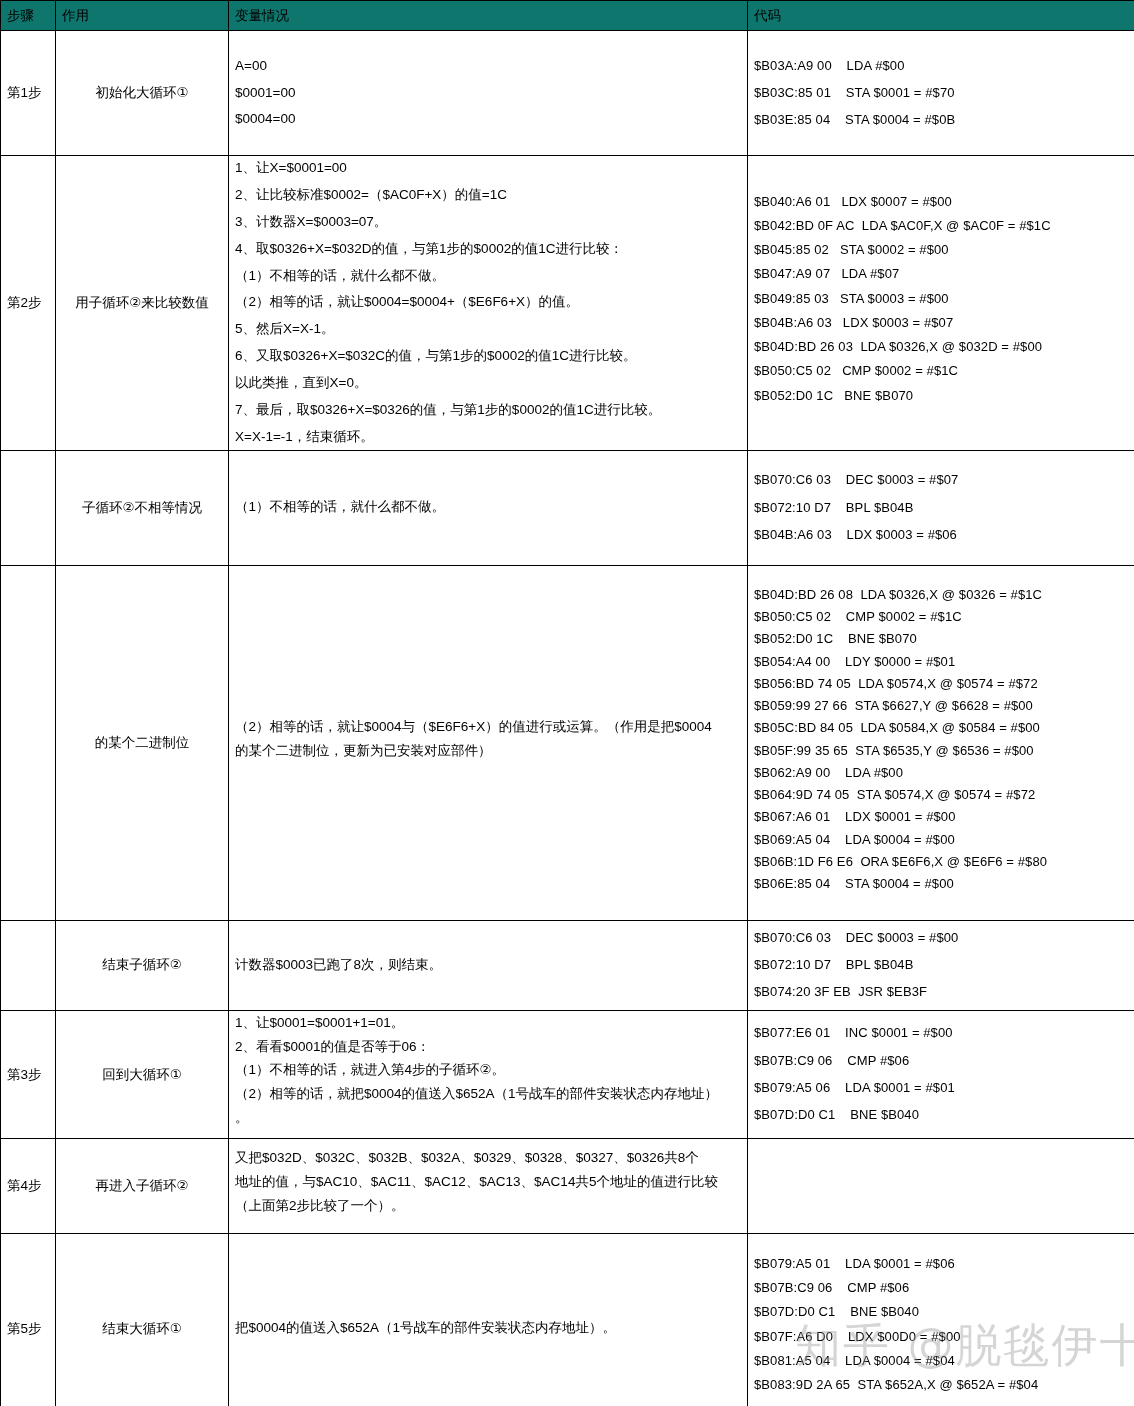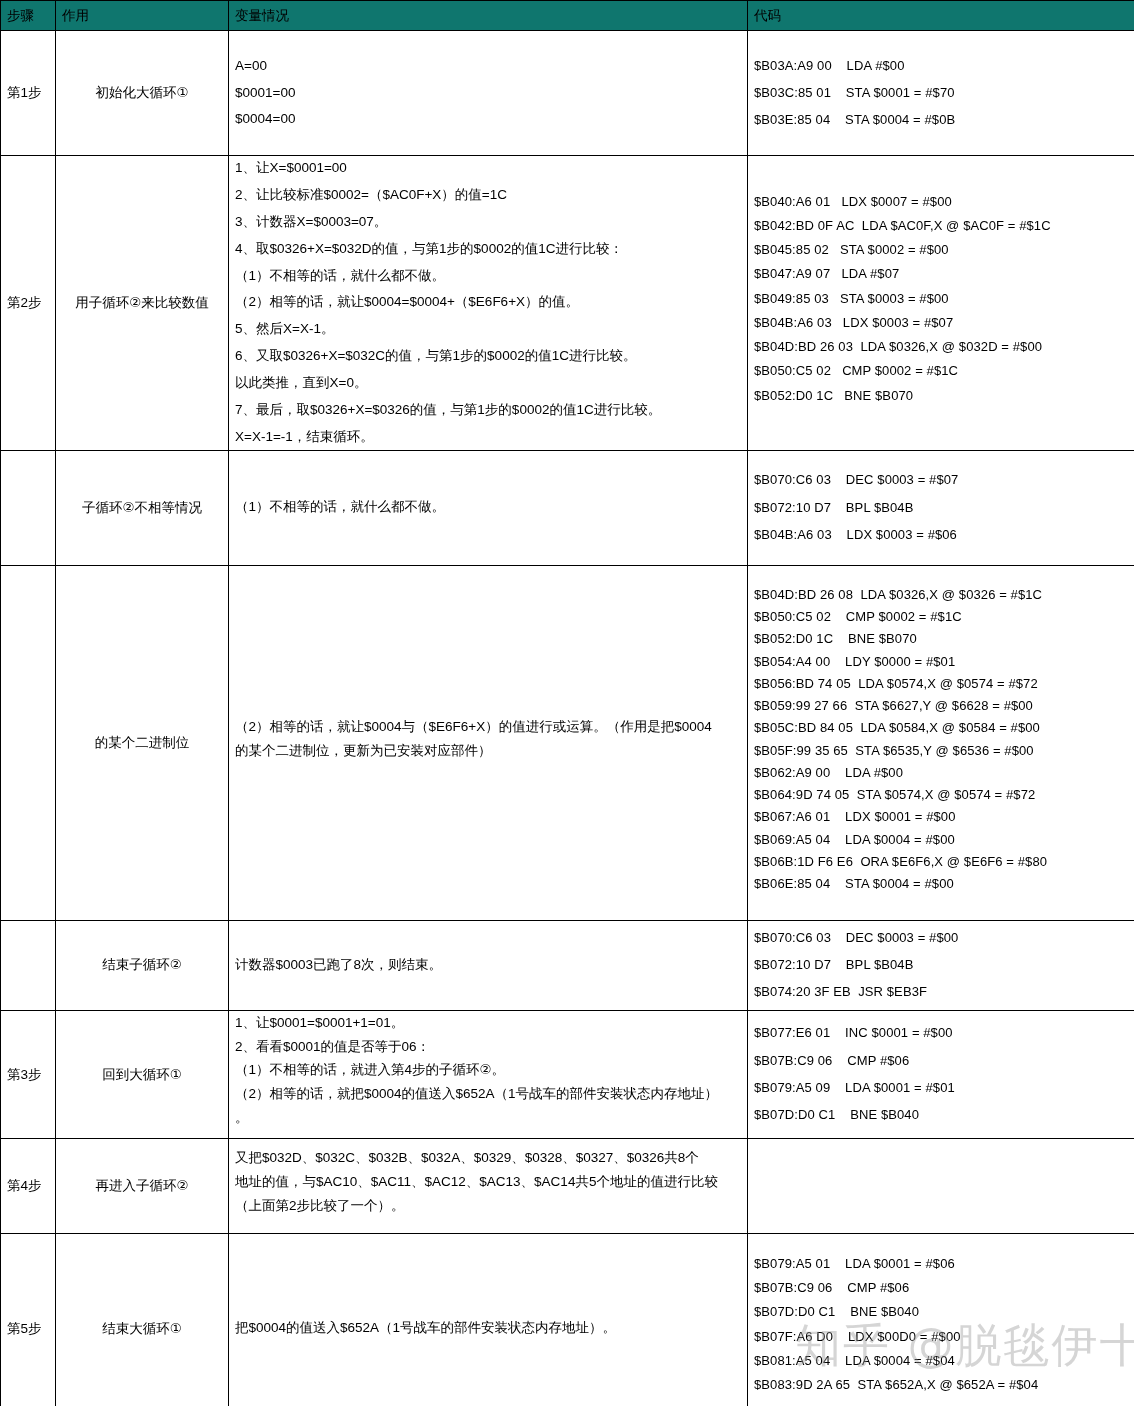--- a/index.html
+++ b/index.html
@@ -223,21 +223,21 @@
             <span class="ln">2、看看$0001的值是否等于06：</span>
             <span class="ln">（1）不相等的话，就进入第4步的子循环②。</span>
             <span class="ln">（2）相等的话，就把$0004的值送入$652A（1号战车的部件安装状态内存地址）</span>
             <span class="ln">。</span>
           </span>
         </td>
         <td class="cell-code">
           <span class="lines code ">
             <span class="ln">$B077:E6 01    INC $0001 = #$00</span>
             <span class="ln">$B07B:C9 06    CMP #$06</span>
-            <span class="ln">$B079:A5 09    LDA $0001 = #$01</span>
+            <span class="ln">$B079:A5 06    LDA $0001 = #$01</span>
             <span class="ln">$B07D:D0 C1    BNE $B040</span>
           </span>
         </td>
       </tr>
       <tr style="height: 95px;">
         <td class="cell-step">第4步</td>
         <td class="cell-role">再进入子循环②</td>
         <td class="cell-var">
           <span class="lines vartext tight">
             <span class="ln">又把$032D、$032C、$032B、$032A、$0329、$0328、$0327、$0326共8个</span>

